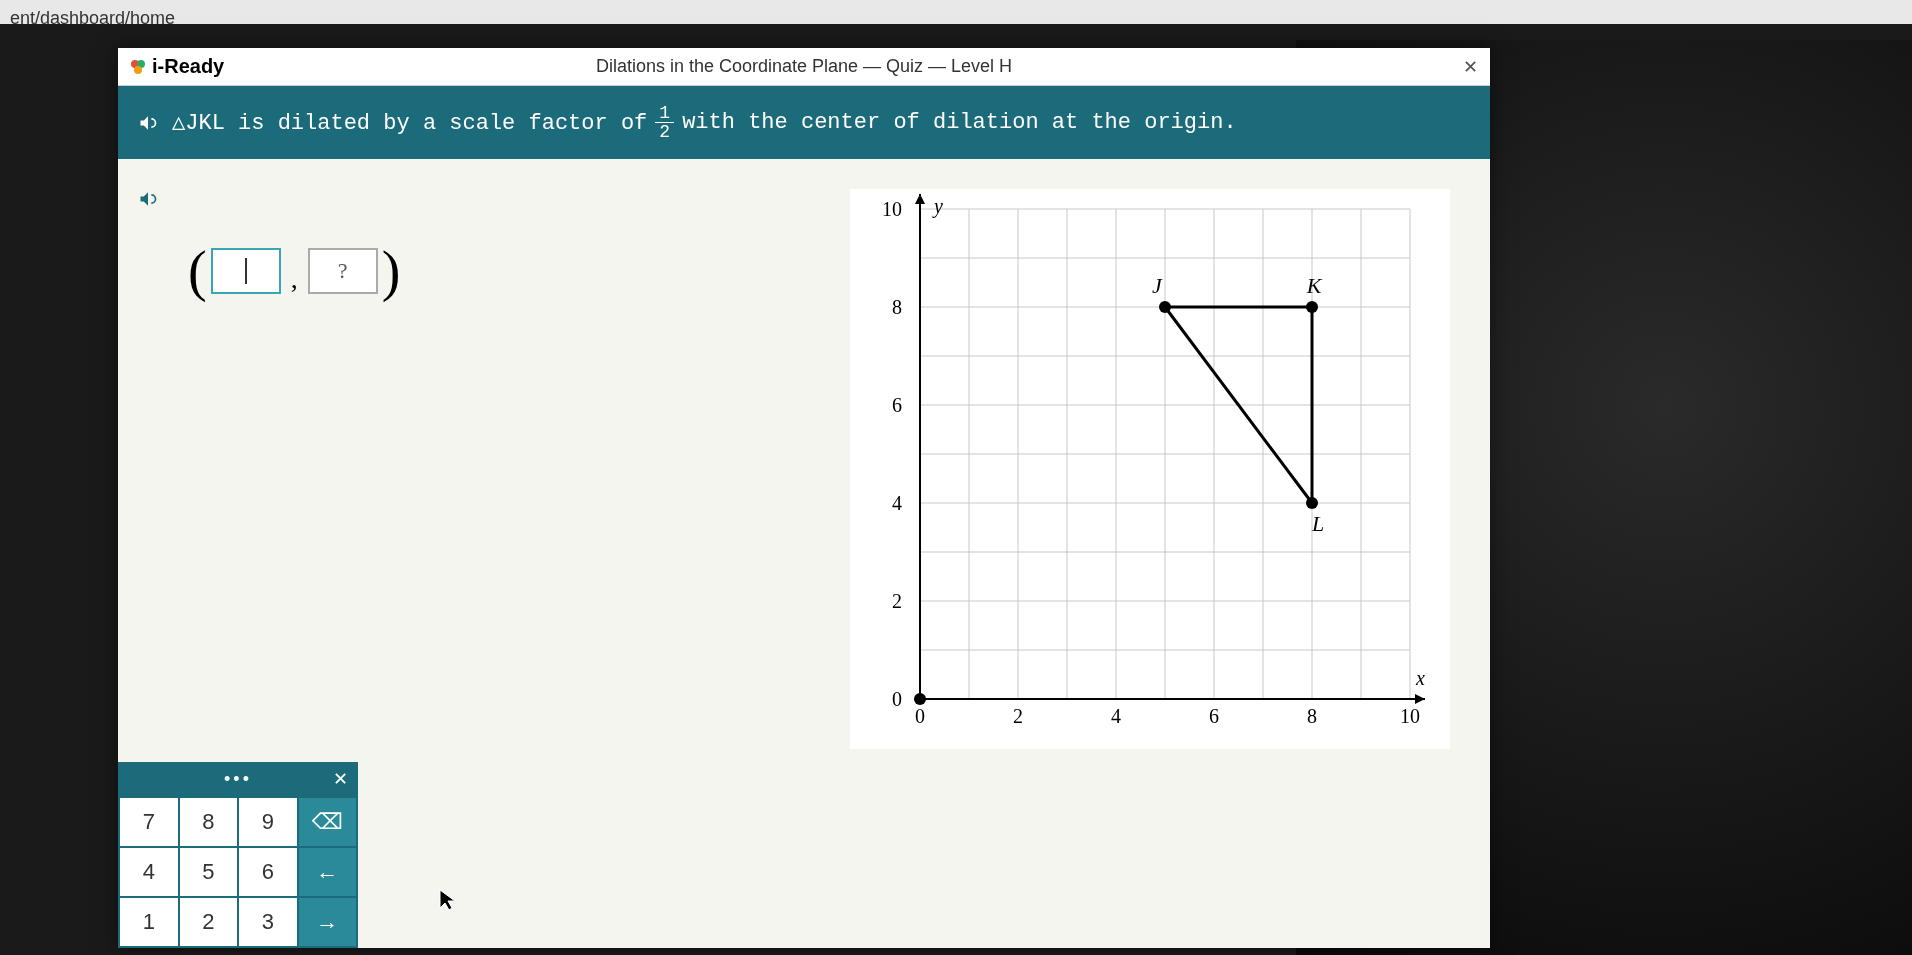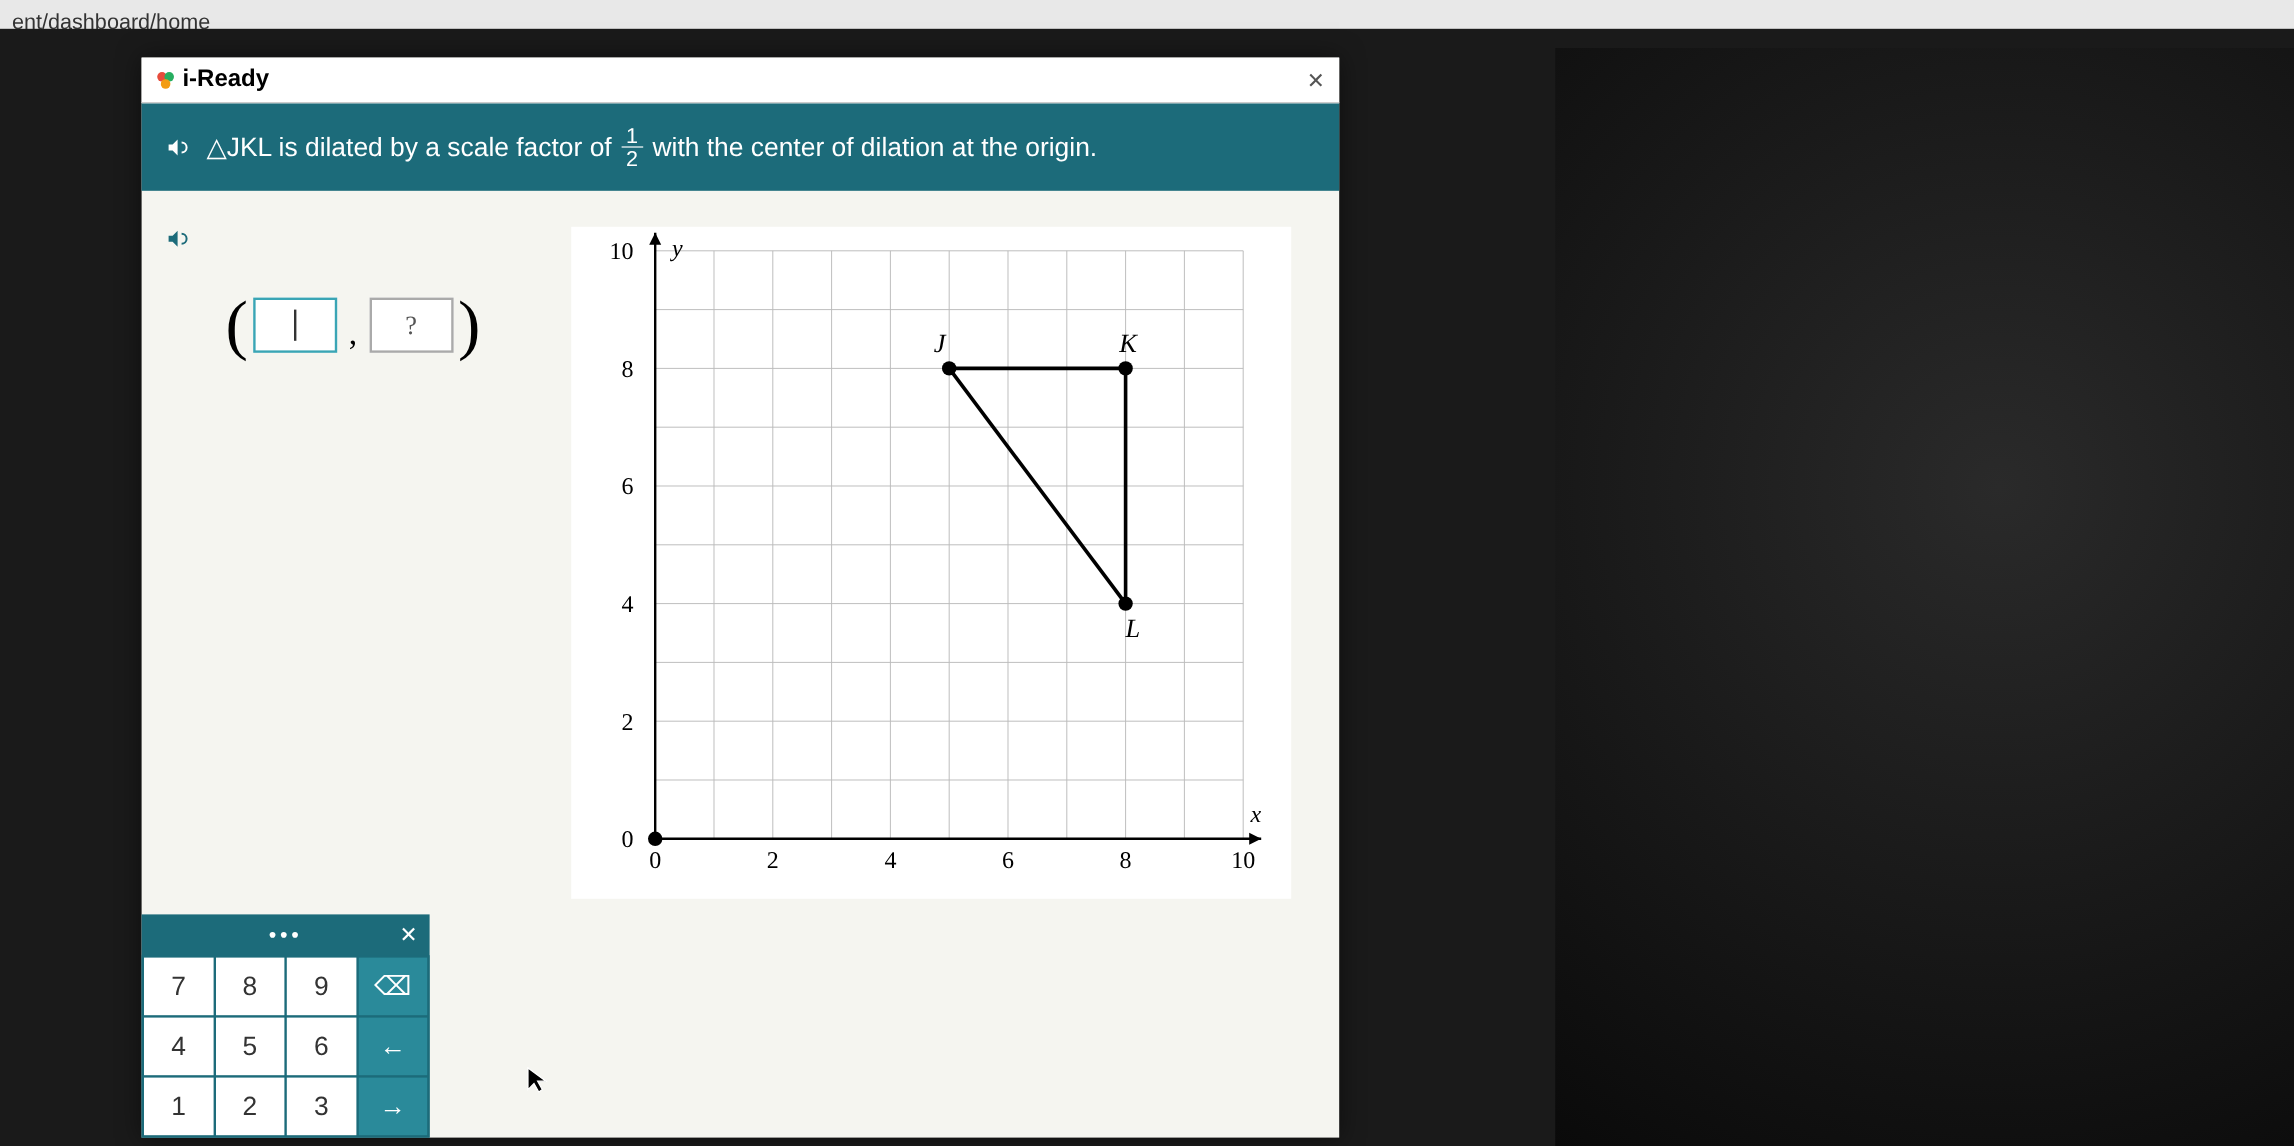--- a/index.html
+++ b/index.html
@@ -15,21 +15,21 @@
     background: #e8e8e8;
     height: 24px;
     padding: 8px 10px;
     font-size: 18px;
     color: #333;
   }
   .app-window {
     position: absolute;
     left: 118px;
     top: 48px;
-    width: 998px;
+    width: 1372px;
     height: 900px;
     background: #f5f5f0;
     box-shadow: 0 0 20px rgba(0,0,0,0.5);
   }
   .title-bar {
     height: 38px;
     background: #fff;
     display: flex;
     align-items: center;
     padding: 0 12px;
@@ -67,21 +67,21 @@
     gap: 14px;
     font-size: 22px;
   }
   .speaker-icon {
     width: 20px; height: 20px; flex-shrink: 0;
   }
   .problem-text { 
     display: flex; 
     align-items: center; 
     gap: 4px; 
-    font-family: Liberation Sans, sans-serif;
+    font-family: Liberation Mono, monospace;
   }
   .frac {
     display: inline-flex;
     flex-direction: column;
     align-items: center;
     font-size: 18px;
     line-height: 1;
     margin: 0 4px;
     vertical-align: middle;
   }
@@ -205,20 +205,21 @@
 
   <div class="title-bar">
     <div class="brand">
       <svg class="brand-icon" viewBox="0 0 16 16">
         <circle cx="5" cy="5" r="4" fill="#e74c3c"></circle>
         <circle cx="11" cy="5" r="4" fill="#27ae60"></circle>
         <circle cx="8" cy="11" r="4" fill="#f39c12"></circle>
       </svg>
       <span>i-Ready</span>
     </div>
+    <div class="lesson-title">Dilations in the Coordinate Plane — Quiz — Level H</div>
     <div class="close-x">✕</div>
   </div>
 
   <div class="problem-header">
     <svg class="speaker-icon" viewBox="0 0 24 24" fill="#fff">
       <path d="M3 9v6h4l5 5V4L7 9H3z"></path>
         <path d="M16 7a5 5 0 010 10" stroke="#fff" fill="none" stroke-width="2"></path>
     </svg>
     <div class="problem-text">
       <span>△JKL is dilated by a scale factor of</span>

